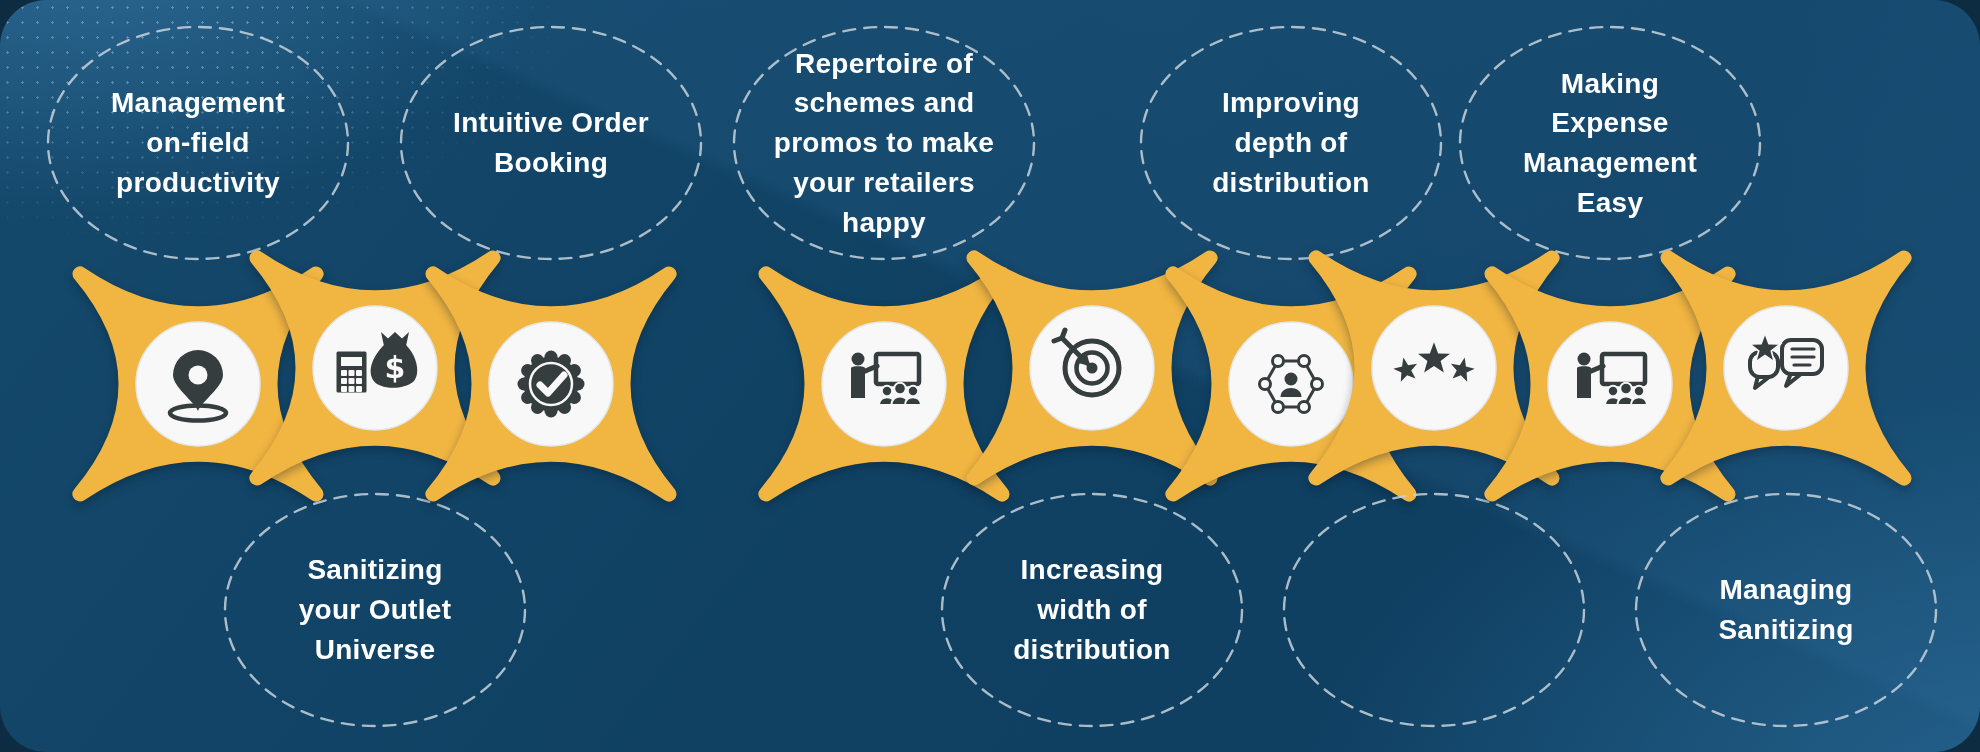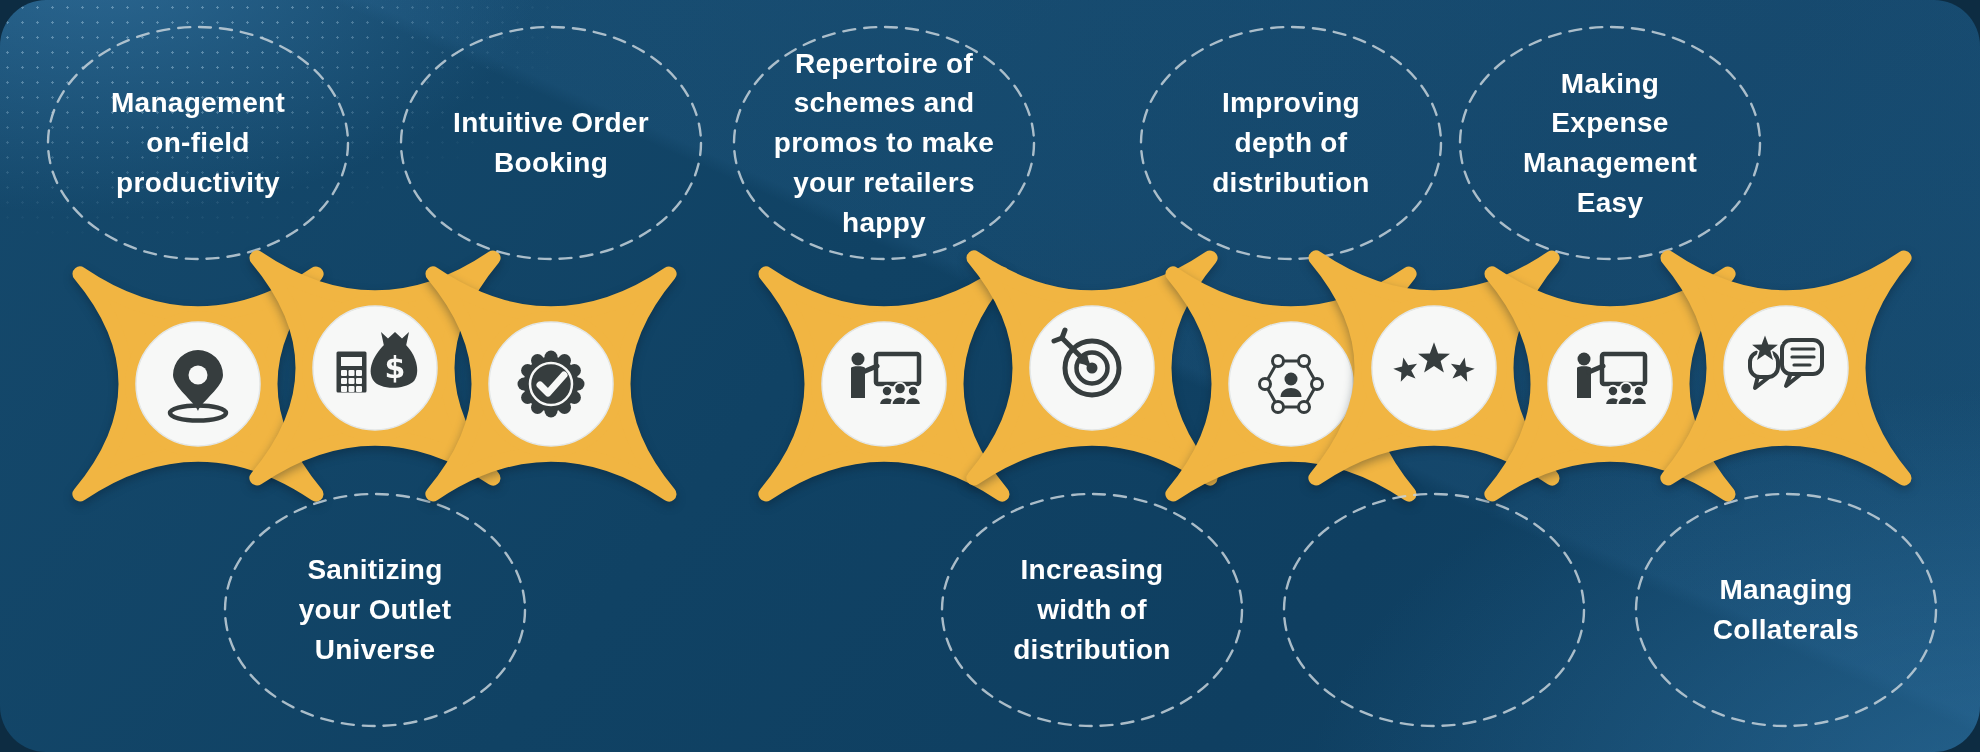--- a/index.html
+++ b/index.html
@@ -262,21 +262,21 @@
         <use href="#icon-training"></use>
       </g>
     </svg>
   </div>
 
   <div class="item" style="left:1626px">
     <svg class="ellipse-svg bot" viewBox="0 0 320 250">
       <ellipse class="dash-ellipse" cx="160" cy="125" rx="150" ry="116"></ellipse>
     </svg>
     <div class="label bot">Managing
-Collaterals</div>
+Sanitizing</div>
     <svg class="node even" viewBox="-140 -135 280 270">
       <use href="#astroid" class="astroid-shape"></use>
       <circle class="ring" r="73"></circle>
       <circle class="disc" r="62"></circle>
       <g class="icon" fill="none" stroke="currentColor">
         <rect x="-36" y="-16" width="28" height="25" rx="10" stroke-width="4"></rect>
         <path d="M -28 8 L -31 20 L -17 9" stroke-width="4" stroke-linejoin="round"></path>
         <rect x="-4" y="-28" width="40" height="34" rx="9" stroke-width="4"></rect>
         <path d="M 5 5 L 0 18 L 15 6" stroke-width="4" stroke-linejoin="round"></path>
         <path d="M 6 -19 H 28 M 6 -11 H 28 M 8 -3 H 24" stroke-width="3.2" stroke-linecap="round"></path>

